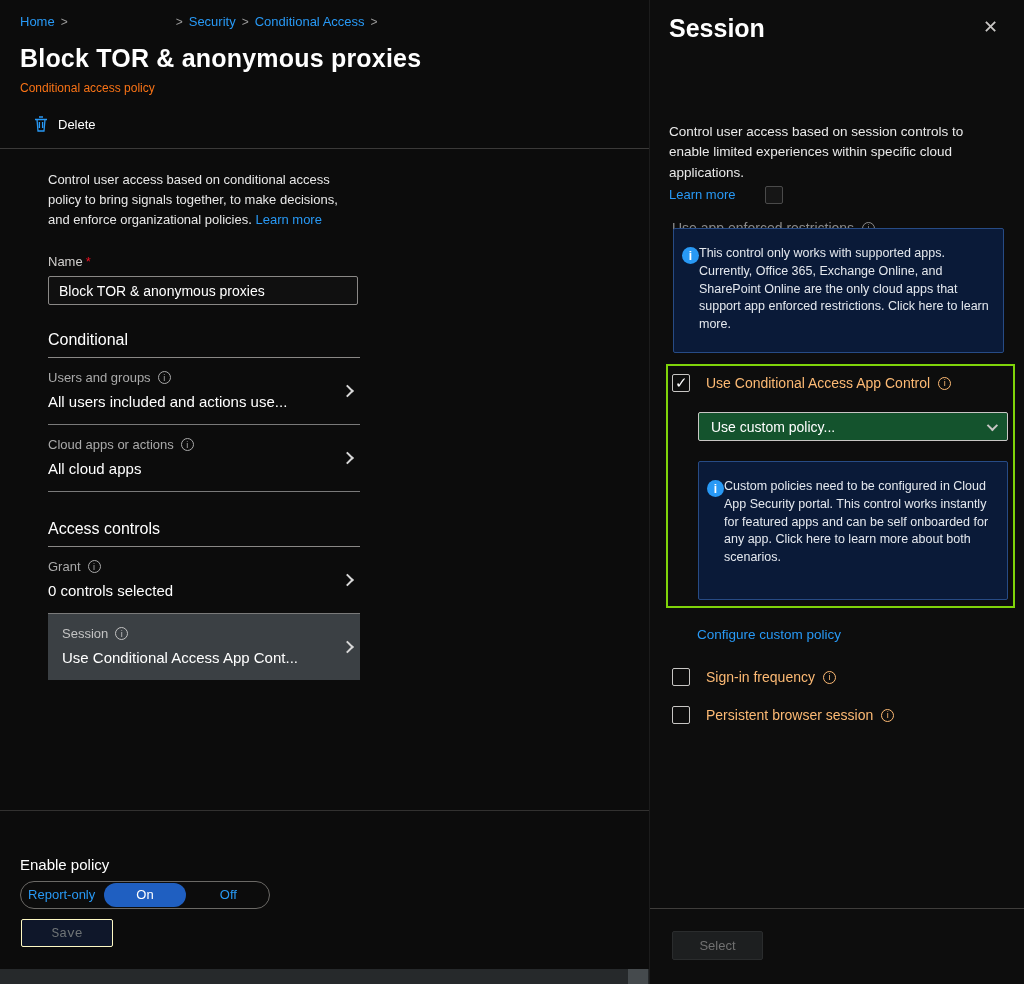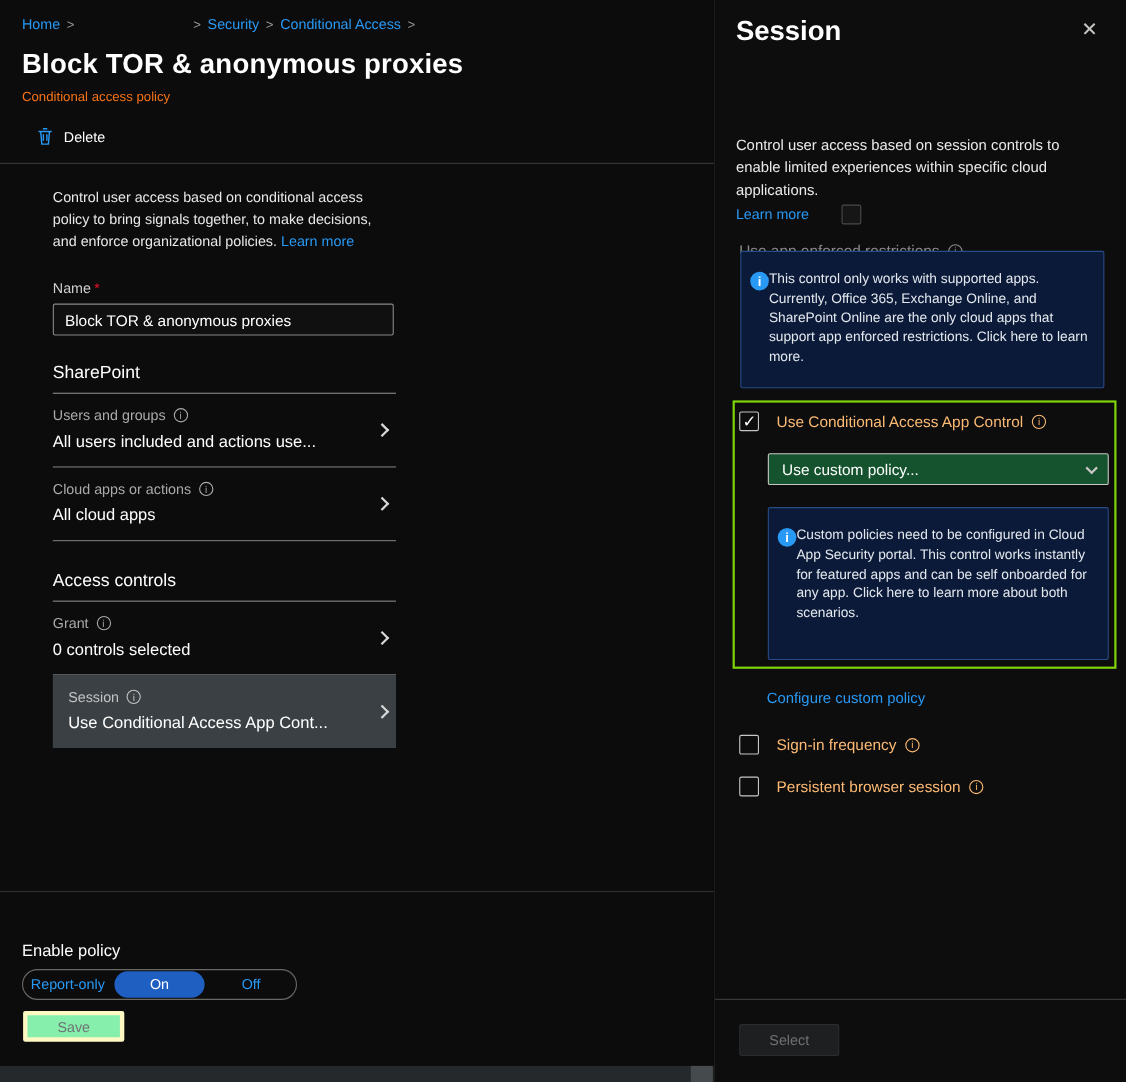--- a/index.html
+++ b/index.html
@@ -37,21 +37,21 @@
   .row-chevron { position:absolute; right:8px; top:50%; width:9px; height:9px; border-top:2px solid #d8d8d8; border-right:2px solid #d8d8d8; transform:translateY(-50%) rotate(45deg); }
   .row.selected { background:#3b4044; margin:0 -0px; padding-left:14px; padding-right:26px; border-bottom:none; }
   .row.selected .row-label { color:#c3c3c3; }
   .info-o { display:inline-flex; width:13px; height:13px; border:1px solid currentColor; border-radius:50%; font-size:9px; align-items:center; justify-content:center; font-style:normal; color:inherit; flex:0 0 auto; }
   .info-o::before { content:"i"; }
   .left-bottom-divider { position:absolute; left:0; top:810px; width:649px; border-top:1px solid #323130; }
   .enable-label { position:absolute; left:20px; top:856px; font-size:15px; color:#ffffff; }
   .toggle { position:absolute; left:20px; top:881px; width:250px; height:28px; border:1px solid #6b6966; border-radius:14px; display:flex; align-items:center; }
   .toggle-opt { flex:1; text-align:center; font-size:13px; color:#2899f5; cursor:pointer; line-height:24px; }
   .toggle-opt.active { background:#1f5fc1; color:#ffffff; border-radius:12px; height:24px; margin:0 2px; }
-  .save-btn { position:absolute; left:21px; top:919px; width:92px; height:28px; background:#86efac; border:4px solid #fef9c3; color:#6f7476; font-size:13px; border-radius:2px; cursor:default; font-family:Liberation Sans, sans-serif; }
+  .save-btn { position:absolute; left:21px; top:919px; width:92px; height:28px; background:#0f172a; border:1px solid #fef9c3; color:#6f7476; font-size:13px; border-radius:2px; cursor:default; font-family:Liberation Mono, monospace; }
   .hscroll { position:absolute; left:0; top:969px; width:649px; height:15px; background:#26292b; }
   .hscroll-thumb { position:absolute; left:628px; top:0; width:20px; height:15px; background:#454a4d; cursor:pointer; }
   
   .right-panel { position:absolute; left:649px; top:0; width:375px; height:984px; background:#0d0d0d; border-left:1px solid #1c1c1c; }
   .panel-title { position:absolute; left:19px; top:14px; font-size:25px; font-weight:700; color:#ffffff; }
   .close-btn { position:absolute; right:26px; top:18px; font-size:18px; color:#c8c6c4; cursor:pointer; line-height:1; }
   .close-btn::before { content:"✕"; }
   .panel-desc { position:absolute; left:19px; top:88px; width:334px; font-size:13.5px; line-height:1.5; color:#eaeaea;margin-top:34px; }
   .panel-learnmore { display:block; margin-top:2px; font-size:13px; }
   .chk-row { position:absolute; left:22px; display:flex; align-items:center; gap:16px; cursor:pointer; }
@@ -103,21 +103,21 @@
     <div class="desc">
       <span>Control user access based on conditional access policy to bring signals together, to make decisions, and enforce organizational policies.</span>
       <span class="link">Learn more</span>
     </div>
 
     <div class="name-label">
       <span>Name</span><span class="req">*</span>
     </div>
     <input class="name-input" type="text" value="Block TOR &amp; anonymous proxies" style="">
 
-    <div class="section-header sec-assignments">SharePoint</div>
+    <div class="section-header sec-assignments">Conditional</div>
 
     <div class="row">
       <div class="row-label">
         <span>Users and groups</span>
         <i class="info-o"></i>
       </div>
       <div class="row-value">All users included and actions use...</div>
       <span class="row-chevron"></span>
     </div>
 

